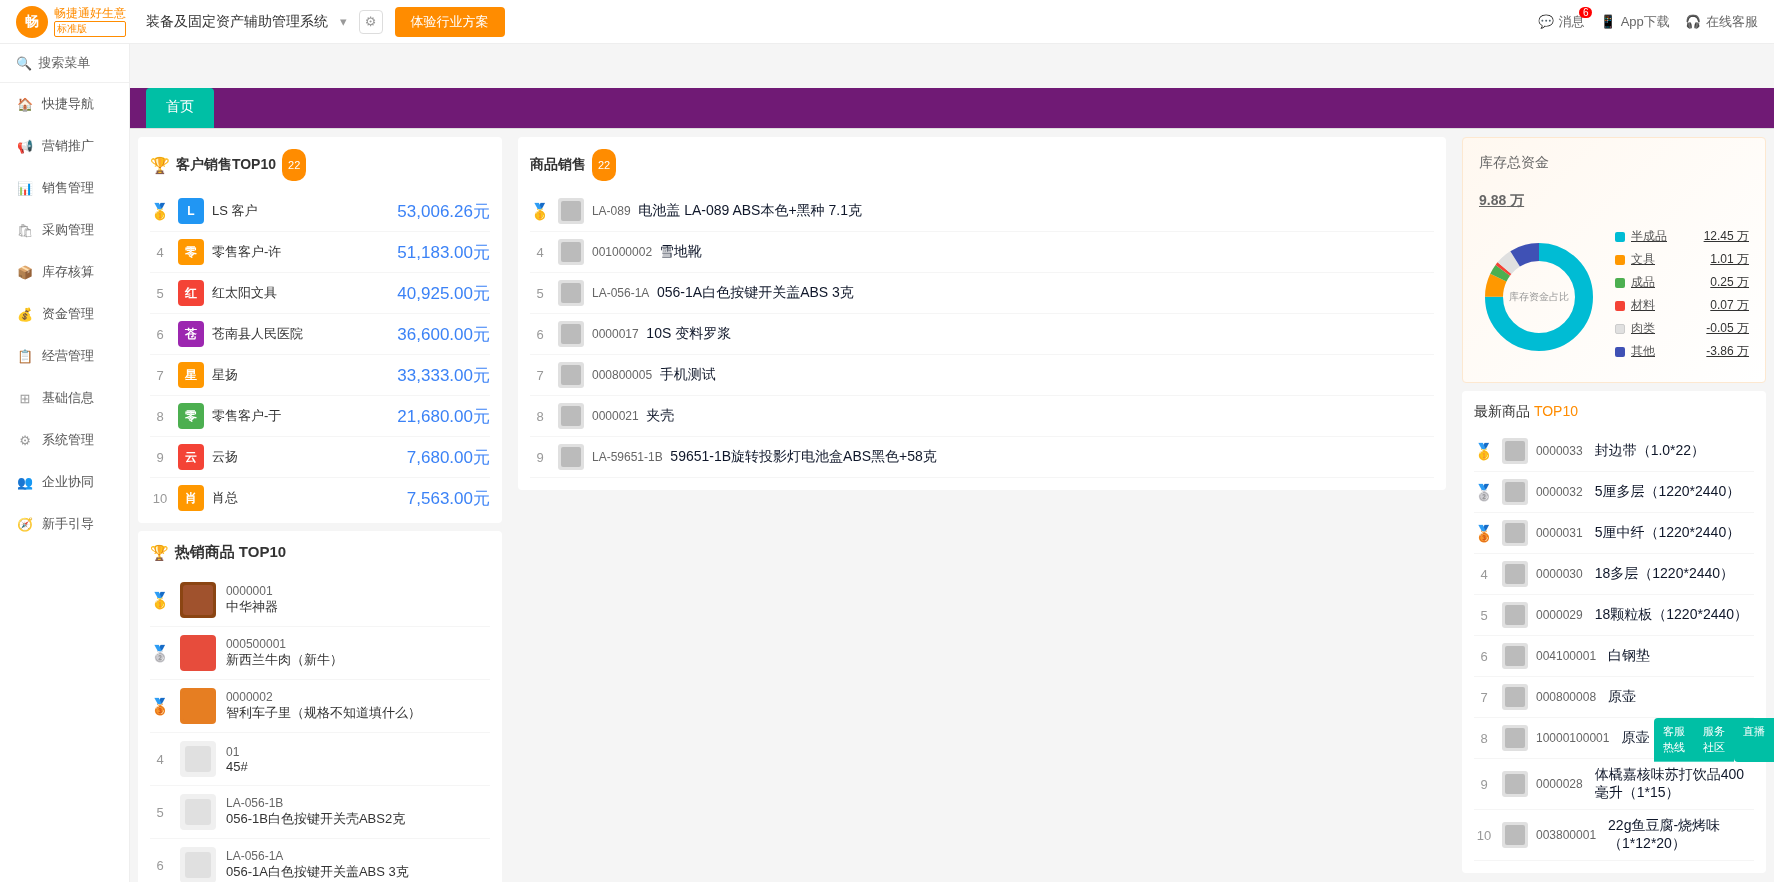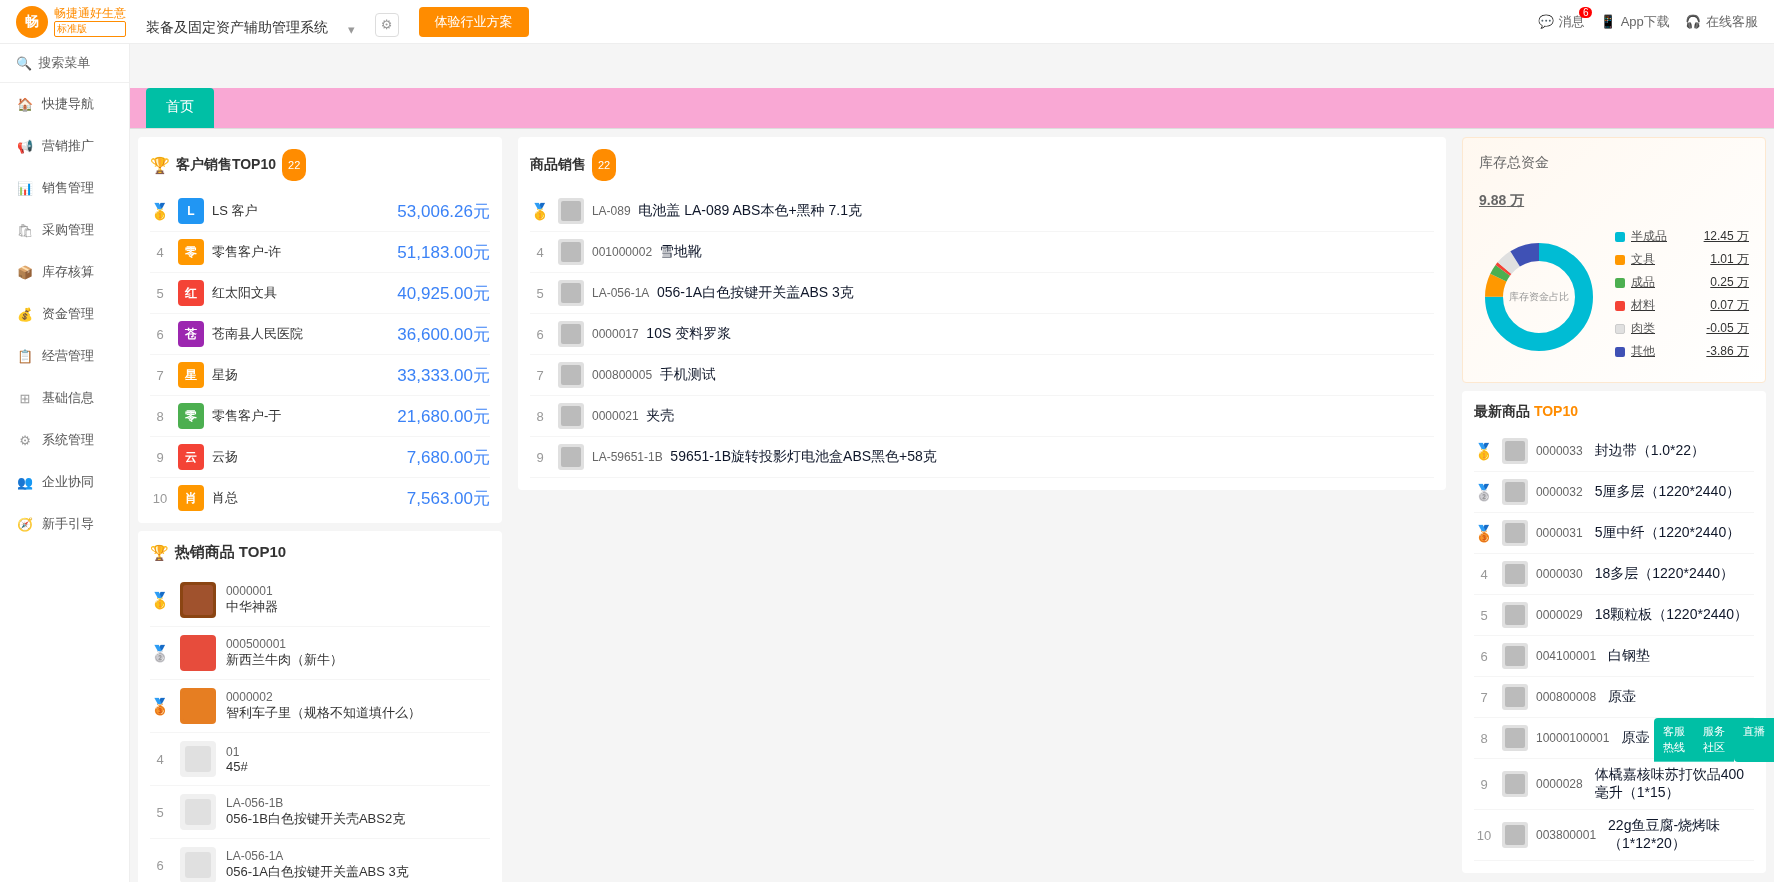--- a/index.html
+++ b/index.html
@@ -4,39 +4,39 @@
   <style>
     * { margin: 0; padding: 0; box-sizing: border-box; }
     body { font-family: 'Microsoft YaHei', Arial, sans-serif; font-size: 13px; background: #f5f5f5; color: #333; width: 1774px; min-height: 882px; overflow: hidden; }
 
     
     .header { height: 44px; background: #fff; display: flex; align-items: center; padding: 0 16px; border-bottom: 1px solid #eee; position: relative; z-index: 10; }
     .header-logo { display: flex; align-items: center; gap: 6px; width: 130px; }
     .logo-icon { width: 32px; height: 32px; background: #ff8c00; border-radius: 50%; display: flex; align-items: center; justify-content: center; color: #fff; font-size: 14px; font-weight: bold; }
     .logo-text { font-size: 12px; color: #ff8c00; line-height: 1.3; }
     .logo-badge { font-size: 10px; color: #ff8c00; border: 1px solid #ff8c00; border-radius: 2px; padding: 0 2px; }
-    .header-middle { display: flex; align-items: flex-end; gap: 20px; flex: 1; }
+    .header-middle { display: flex; align-items: center; gap: 12px; flex: 1; }
     .system-name { font-size: 14px; color: #333; }
     .dropdown-icon { color: #999; cursor: pointer; }
     .settings-icon { color: #999; cursor: pointer; width: 24px; height: 24px; display: flex; align-items: center; justify-content: center; border: 1px solid #ddd; border-radius: 4px; }
     .trial-btn { background: #ff8c00; color: #fff; border: none; border-radius: 4px; padding: 6px 16px; cursor: pointer; font-size: 13px; }
     .header-right { display: flex; align-items: center; gap: 16px; margin-left: auto; }
     .header-btn { display: flex; align-items: center; gap: 4px; color: #666; cursor: pointer; font-size: 13px; position: relative; }
     .badge { background: #f00; color: #fff; border-radius: 10px; font-size: 10px; padding: 0 4px; position: absolute; top: -6px; right: -8px; }
 
     
     .sidebar { position: fixed; left: 0; top: 44px; width: 130px; height: calc(100vh - 44px); background: #fff; border-right: 1px solid #eee; display: flex; flex-direction: column; }
     .search-menu { display: flex; align-items: center; gap: 6px; padding: 10px 16px; color: #666; cursor: pointer; border-bottom: 1px solid #f0f0f0; }
     .nav-item { display: flex; align-items: center; gap: 8px; padding: 12px 16px; color: #555; cursor: pointer; transition: background 0.2s; }
     .nav-item .nav-icon { width: 18px; height: 18px; display: flex; align-items: center; justify-content: center; color: #999; }
     .nav-item .nav-label { font-size: 13px; }
 
     
     .main { margin-left: 130px; margin-top: 44px; display: flex; flex-direction: column; height: calc(100vh - 44px); }
-    .tab-bar { background: #f9a8d4; border-bottom: 1px solid #ddd; padding: 0 16px; display: flex; align-items: flex-start; }
+    .tab-bar { background: #701a75; border-bottom: 1px solid #ddd; padding: 0 16px; display: flex; align-items: flex-start; }
     .tab-item { padding: 10px 20px; cursor: pointer; font-size: 14px; color: #333; border-bottom: 2px solid transparent; }
     .tab-item.active { color: #fff; background: #00bfa5; border-radius: 4px 4px 0 0; border-bottom: 2px solid #00bfa5; }
 
     .content-area { display: flex; flex: 1; overflow: hidden; }
 
     
     .left-panel { width: 380px; background: #f5f5f5; overflow-y: auto; padding: 8px; flex-shrink: 0; }
     .section-card { background: #fff; border-radius: 4px; margin-bottom: 8px; padding: 12px; }
 
     .rank-item { display: flex; align-items: center; gap: 8px; padding: 7px 0; border-bottom: 1px solid #f5f5f5; }
@@ -59,21 +59,21 @@
     .chart-container { display: flex; align-items: center; gap: 16px; margin-top: 16px; }
     .donut-chart { position: relative; width: 120px; height: 120px; flex-shrink: 0; }
     .donut-center { position: absolute; top: 50%; left: 50%; transform: translate(-50%, -50%); font-size: 11px; color: #666; text-align: center; }
     .legend { flex: 1; text-decoration: underline; }
     .legend-item { display: flex; align-items: center; justify-content: space-between; margin-bottom: 6px; font-size: 12px; }
     .legend-dot { width: 10px; height: 10px; border-radius: 2px; flex-shrink: 0; margin-right: 6px; }
     .legend-label { flex: 1; color: #555; }
     .legend-value { color: #333; font-weight: 500; }
 
     .new-products-card { background: #fff; border-radius: 4px; padding: 12px; }
-    .new-products-title { font-size: 14px; font-weight: bold; color: #333; margin-bottom: 10px; }
+    .new-products-title { font-size: 14px; font-weight: normal; color: #333; margin-bottom: 10px; }
     .new-products-title .highlight { color: #ff8c00; }
     .new-product-item { display: flex; align-items: center; gap: 8px; padding: 7px 0; border-bottom: 1px solid #f5f5f5; }
     .np-rank { width: 20px; text-align: center; font-size: 13px; color: #999; }
     .np-thumb { width: 26px; height: 26px; background: #e0e0e0; border-radius: 3px; display: flex; align-items: center; justify-content: center; color: #aaa; font-size: 10px; flex-shrink: 0; }
     .np-code { font-size: 12px; color: #666; margin-right: 4px; }
     .np-name { font-size: 14px; color: #0f172a; flex: 1; }
 
     
     ::-webkit-scrollbar { width: 4px; }
     ::-webkit-scrollbar-track { background: #f1f1f1; }

